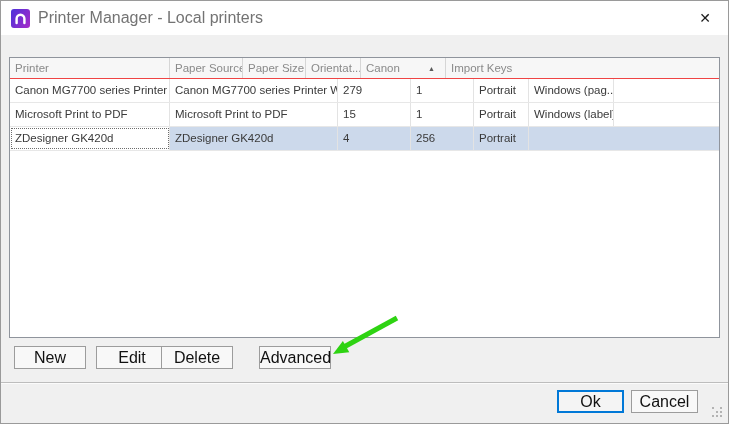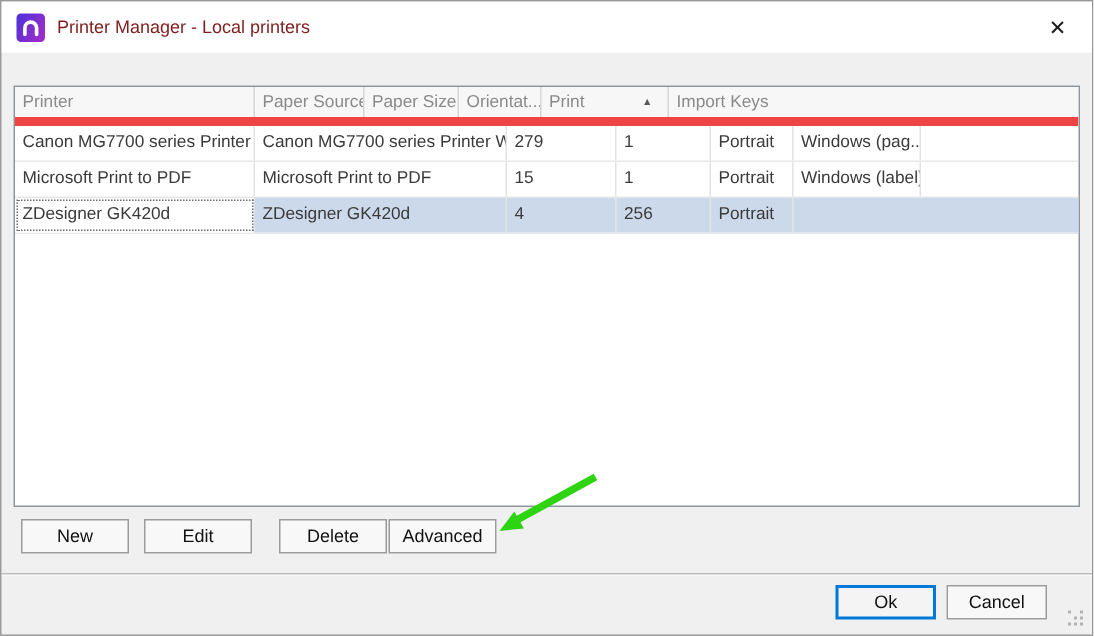--- a/index.html
+++ b/index.html
@@ -1,37 +1,37 @@
 <!DOCTYPE html>
 <html style="--sel: #ccd9eb; --accent: #0078d7; --logo1: #4b32da; --logo2: #a82bc8;"><head>
 <meta charset="utf-8">
 <style>
   html,body{margin:0;padding:0;background:#ffffff;}
   body{width:729px;height:424px;position:relative;font-family:"Liberation Sans","DejaVu Sans",sans-serif;}
   .dialog{position:absolute;left:0;top:0;width:727px;height:422px;border:1px solid #9a9a9a;background:#f0f0f0;overflow:hidden;}
   
   .titlebar{position:absolute;left:0;top:0;width:100%;height:34px;background:#ffffff;display:flex;align-items:center;}
   .app-icon{width:19px;height:19px;margin-left:10px;border-radius:3px;background:linear-gradient(120deg,var(--logo1),var(--logo2));display:flex;align-items:center;justify-content:center;flex:0 0 auto;}
-  .title{margin-left:8px;font-size:12px;color:#7f1d1d;}
+  .title{margin-left:8px;font-size:16px;color:#737373;}
   .close{position:absolute;right:13px;top:7px;width:20px;height:20px;font-size:14px;color:#1a1a1a;display:flex;align-items:center;justify-content:center;cursor:default;font-weight:400;}
   
   .grid{position:absolute;left:8px;top:56px;width:711px;height:281px;background:#ffffff;border:1px solid #8f949c;box-sizing:border-box;overflow:hidden;}
-  .thead{display:flex;height:20px;background:#f7f7f7;border-bottom:6px solid #ef4444;}
+  .thead{display:flex;height:20px;background:#f7f7f7;border-bottom:1px solid #ef4444;}
   .hcell{box-sizing:border-box;border-right:1px solid #d6d6d6;font-size:11.5px;color:#8a8a8a;line-height:19px;padding-left:5px;white-space:nowrap;overflow:hidden;display:flex;align-items:center;}
   .hcell:last-child{border-right:none;flex:1;}
   .sort{margin-left:auto;margin-right:10px;font-size:7px;color:#5a5a5a;}
   .trow{display:flex;height:23px;border-bottom:1px solid #e7e7e7;}
   .tcell{box-sizing:border-box;border-right:1px solid #e3e3e3;font-size:11.5px;color:#3a3a3a;line-height:22px;padding-left:5px;white-space:nowrap;overflow:hidden;}
   .tcell:last-child{border-right:none;flex:1;}
   .trow.selected .tcell{background:var(--sel);}
   .trow.selected .tcell.focuscell{background:#ffffff;outline:1px dotted #6d6d6d;outline-offset:-2px;}
   
-  .btn{position:absolute;height:23px;width:72px;box-sizing:border-box;background:#f8f8f8;border:1px solid #9c9c9c;font-size:12px;color:#111;font-family:inherit;padding:0;text-align:center;line-height:21px;}
+  .btn{position:absolute;height:23px;width:72px;box-sizing:border-box;background:#f8f8f8;border:1px solid #9c9c9c;font-size:16px;color:#111;font-family:inherit;padding:0;text-align:center;line-height:21px;}
   .btn.row2{top:345px;}
-  #btn-new{left:13px;} #btn-edit{left:95px;} #btn-delete{left:185px;} #btn-advanced{left:258px;}
+  #btn-new{left:13px;} #btn-edit{left:95px;} #btn-delete{left:160px;} #btn-advanced{left:258px;}
   .sep{position:absolute;left:0;top:381px;width:100%;height:1px;background:#bdbdbd;border-bottom:1px solid #fbfbfb;}
   #btn-ok{left:556px;top:389px;width:67px;border:2px solid var(--accent);line-height:19px;background:#f4f4f4;}
   #btn-cancel{left:630px;top:389px;width:67px;}
   
   .arrow-svg{position:absolute;left:322px;top:306px;width:84px;height:52px;pointer-events:none;}
   
   .grip{position:absolute;right:5px;bottom:5px;width:12px;height:12px;}
   .grip::after{content:"";position:absolute;left:0;top:0;width:2px;height:2px;background:#b3b3b3;
     box-shadow:8px 0 0 #b3b3b3, 4px 4px 0 #b3b3b3, 8px 4px 0 #b3b3b3, 0 8px 0 #b3b3b3, 4px 8px 0 #b3b3b3, 8px 8px 0 #b3b3b3;
     transform:translate(1px,1px);}
@@ -59,21 +59,21 @@
         <div class="hcell" style="width: 73px;">
           <span>Paper Source</span>
         </div>
         <div class="hcell" style="width: 63px;">
           <span>Paper Size</span>
         </div>
         <div class="hcell" style="width: 55px;">
           <span>Orientat...</span>
         </div>
         <div class="hcell" style="width: 85px;">
-          <span>Print</span>
+          <span>Canon</span>
           <span class="sort">▲</span>
         </div>
         <div class="hcell">
           <span>Import Keys</span>
         </div>
       </div>
     <div id="tbody">
         <div class="trow">
           <div class="tcell" style="width: 160px;">Canon MG7700 series Printer ...</div>
           <div class="tcell" style="width: 168px;">Canon MG7700 series Printer WS</div>

